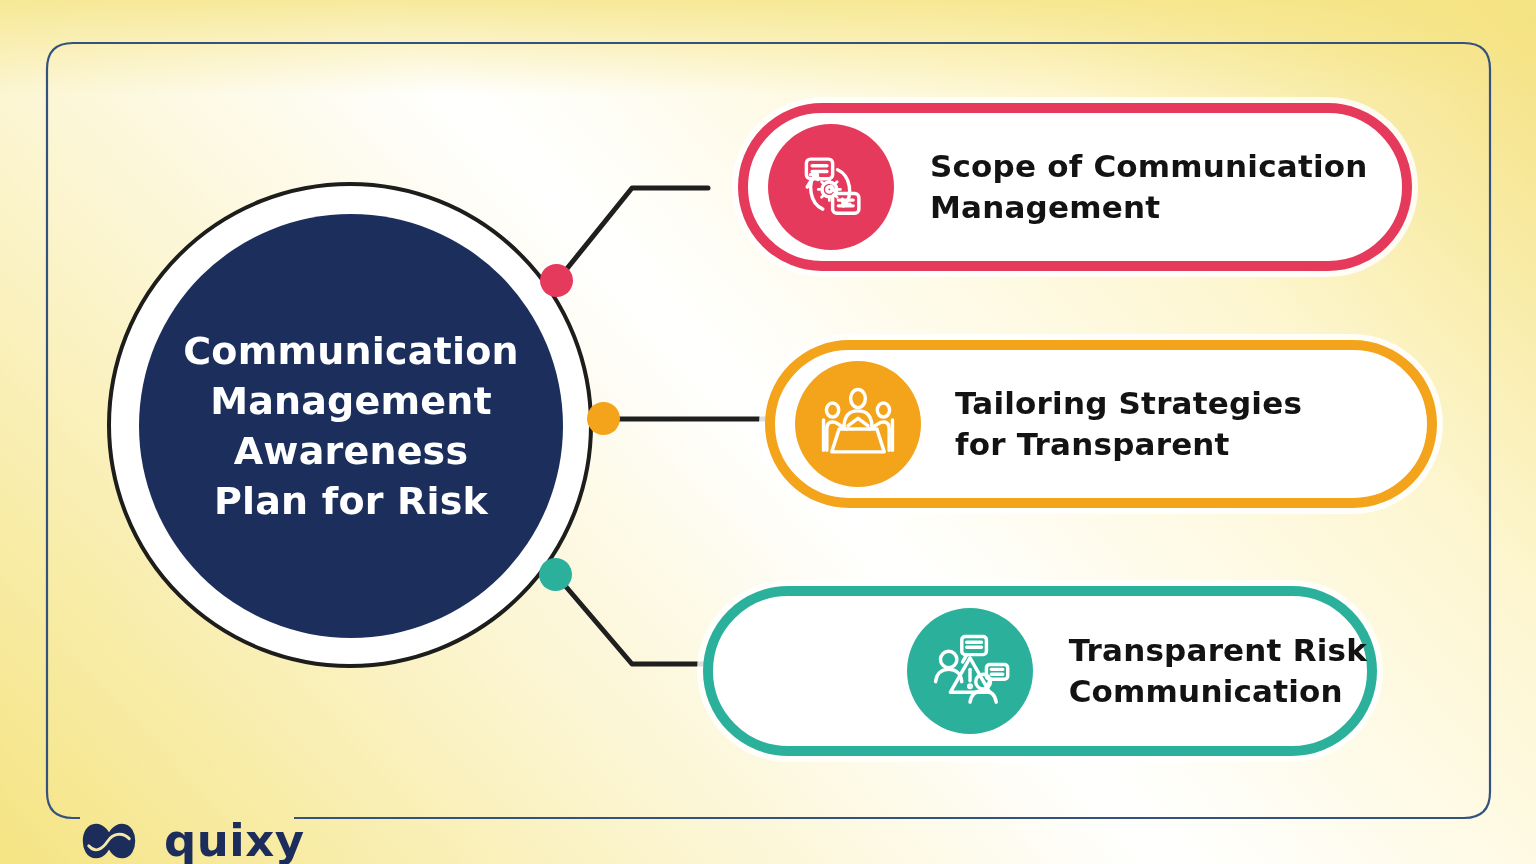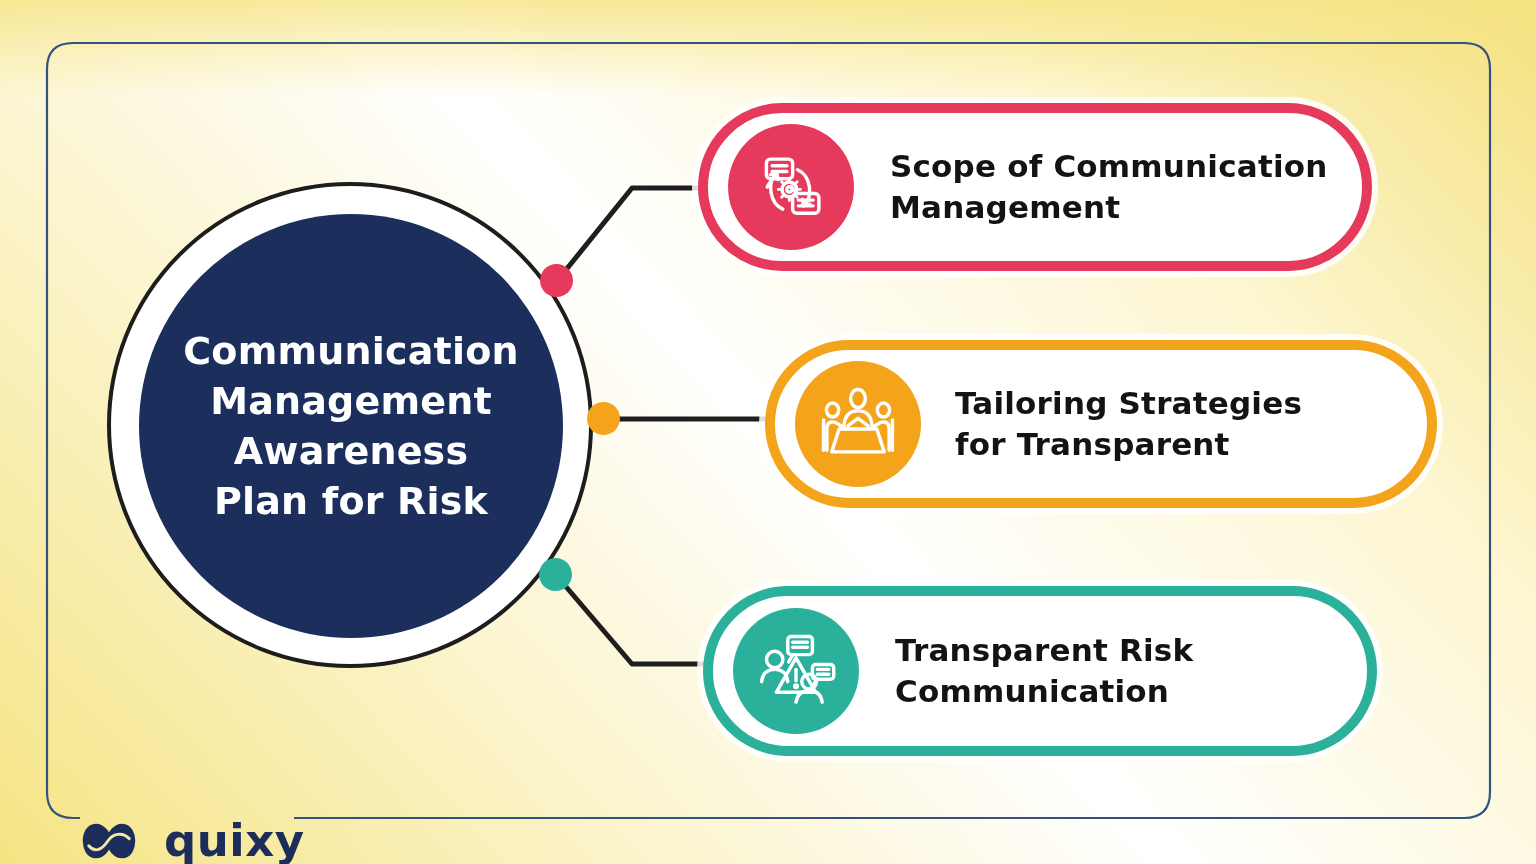--- a/index.html
+++ b/index.html
@@ -36,21 +36,21 @@
   .dot-scope{left:540px;top:264px;}
   .dot-tailoring{left:587px;top:402px;}
   .dot-transparent{left:539px;top:558px;}
 
   .pill{
     position:absolute;z-index:2;background:#ffffff;border-radius:95px;
     border:10px solid #888;box-sizing:border-box;
     box-shadow:0 0 0 6px rgba(255,255,255,.85);
     display:flex;align-items:center;padding-left:20px;gap:36px;
   }
-  .pill-scope{left:698px;top:103px;width:674px;height:168px;}
+  .pill-scope{left:738px;top:103px;width:674px;height:168px;}
   .pill-tailoring{left:765px;top:340px;width:672px;height:168px;}
   .pill-transparent{left:703px;top:586px;width:674px;height:170px;}
   .pill-icon{
     flex:0 0 auto;width:126px;height:126px;border-radius:50%;
     display:flex;align-items:center;justify-content:center;
   }
   .pill-icon svg{width:82px;height:82px;stroke:#ffffff;fill:none;stroke-width:4.2;stroke-linecap:round;stroke-linejoin:round;}
   .pill-label{color:var(--pill-text);font-size:31px;font-weight:700;line-height:1.33;letter-spacing:.2px;}
 
   .brand{position:absolute;left:78px;top:814px;z-index:5;display:flex;align-items:center;gap:24px;}
@@ -120,21 +120,21 @@
         <path d="M88 82 V56 Q88 46 78 48 L64 56"></path>
         <path d="M27 56 H73 L82 84 H18 Z"></path>
       </svg>
     </div>
     <div class="pill-label">
       <div>Tailoring Strategies</div>
       <div>for Transparent</div>
     </div>
   </div>
 
-  <div class="pill pill-transparent" style="border-color: rgb(43, 177, 155);">
+  <div class="pill pill-transparent" style="border-color: rgb(43, 177, 155); justify-content: flex-end;">
     <div class="pill-icon" style="background-color: rgb(43, 177, 155);">
       <svg viewBox="0 0 100 100">
         <rect x="40" y="8" width="30" height="22" rx="4"></rect>
         <path d="M46 15 H64 M46 21 H64"></path>
         <path d="M46 30 L41 39"></path>
         <circle cx="24" cy="36" r="10"></circle>
         <path d="M8 63 Q10 48 24 48 Q38 48 40 63"></path>
         <path d="M50 34 L74 76 L26 76 Z"></path>
         <path d="M50 48 V62"></path>
         <circle cx="50" cy="68.5" r="1.6"></circle>

